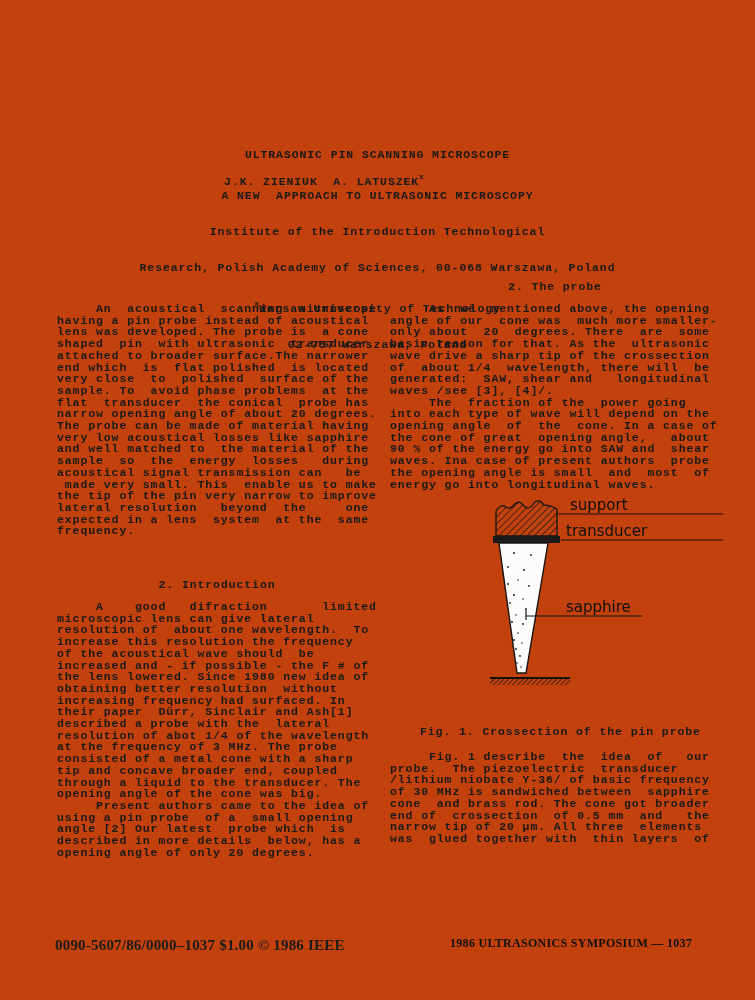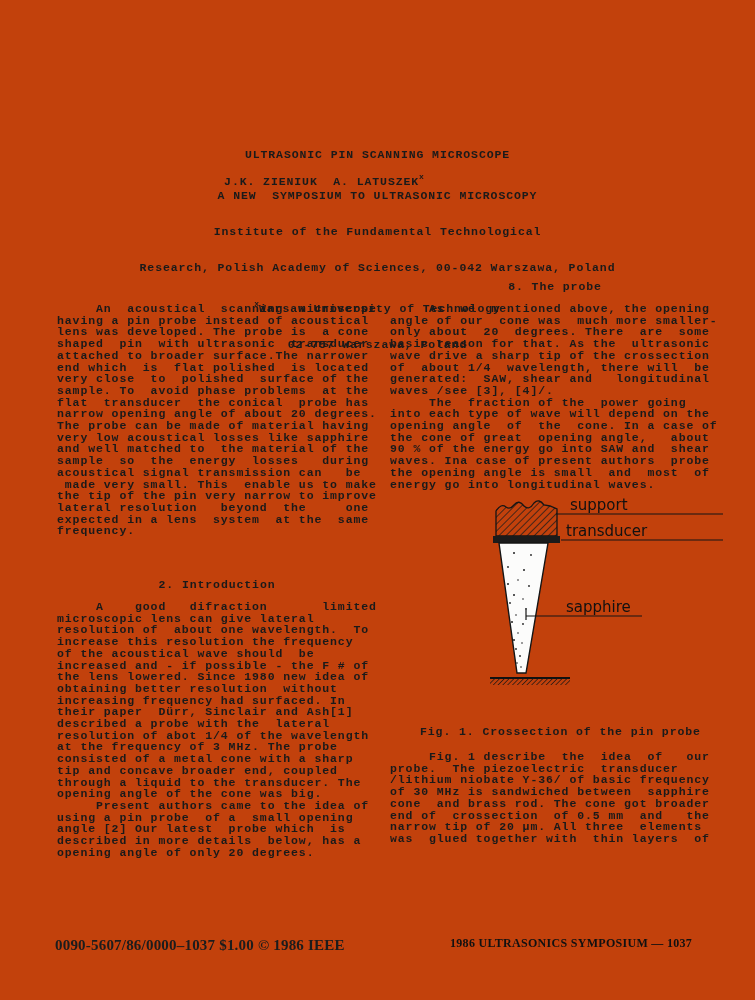--- a/index.html
+++ b/index.html
@@ -32,28 +32,28 @@
     font-size:12px; color:#111; letter-spacing:0.3px;
   }
 </style>
 </head>
 <body>
 
 <div class="page">
 
   <div class="abs tw center" style="left:0; top:121; width:755px; top:121px; line-height:13.5px;">
     <div>ULTRASONIC PIN SCANNING MICROSCOPE</div>
-    <div>A NEW  SYMPOSIUM TO ULTRASONIC MICROSCOPY</div>
+    <div>A NEW  APPROACH TO ULTRASONIC MICROSCOPY</div>
   </div>
 
   <div class="abs tw center" style="left:0; top:171px; width:648px;"><span>J.K. ZIENIUK  A. LATUSZEK</span><sup class="tw-sup">x</sup></div>
 
   <div class="abs tw center" style="left:0; top:202px; width:755px; line-height:12px;">
-    <div>Institute of the Fundamental Technological</div>
-    <div>Research, Polish Academy of Sciences, 00-042 Warszawa, Poland</div>
+    <div>Institute of the Introduction Technological</div>
+    <div>Research, Polish Academy of Sciences, 00-068 Warszawa, Poland</div>
     <div><sup class="tw-sup">x</sup><span>Warsaw University of Technology</span></div>
     <div>02-757 Warszawa, Poland</div>
   </div>
 
 
   <div class="abs tw para" style="left:57px; top:303px; width:330px;">     An  acoustical  scanning  microscope
 having a pin probe instead of acoustical
 lens was developed. The probe is  a cone
 shaped  pin  with ultrasonic  transducer
 attached to broader surface.The narrower
@@ -93,21 +93,21 @@
 tip and concave broader end, coupled
 through a liquid to the transducer. The
 opening angle of the cone was big.</div>
     <div class="tw para">     Present authors came to the idea of
 using a pin probe  of a  small opening
 angle [2] Our latest  probe which  is
 described in more details  below, has a
 opening angle of only 20 degrees.</div>
   </div>
 
-  <div class="abs tw center" style="left:390px; top:281px; width:330px;">8. The probe</div>
+  <div class="abs tw center" style="left:390px; top:281px; width:330px;">2. The probe</div>
 
   <div class="abs" style="left:390px; top:303px; width:336px;">
     <div class="tw para">     As  we  mentioned above, the opening
 angle of our  cone was  much more smaller-
 only about  20  degrees. There  are  some
 basic reason for that. As the  ultrasonic
 wave drive a sharp tip of the crossection
 of  about 1/4  wavelength, there will  be
 generated:  SAW, shear and   longitudinal
 waves /see [3], [4]/.</div>

